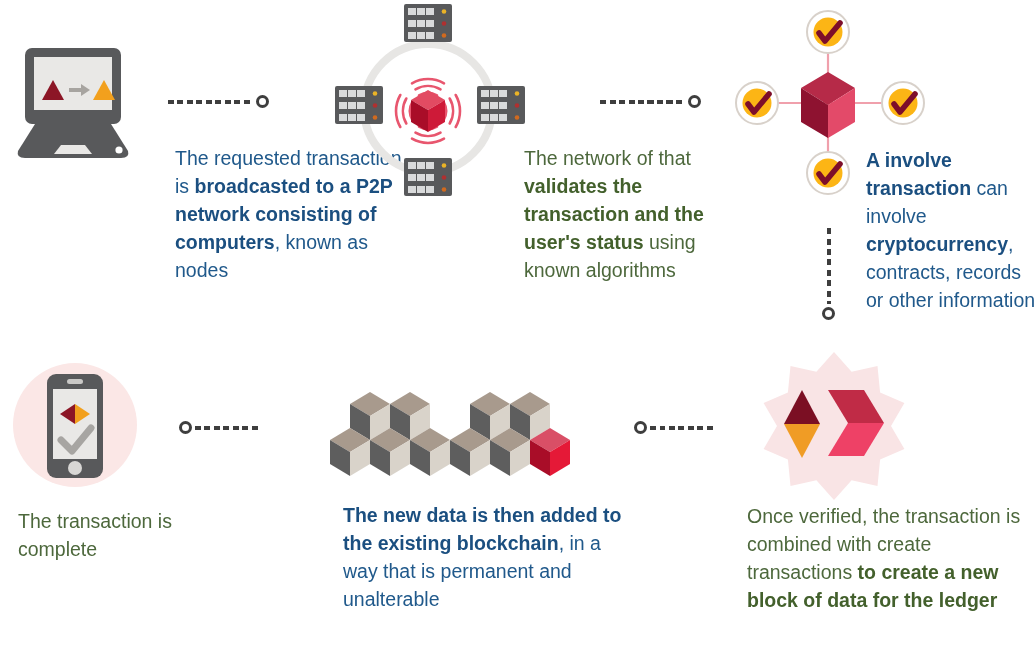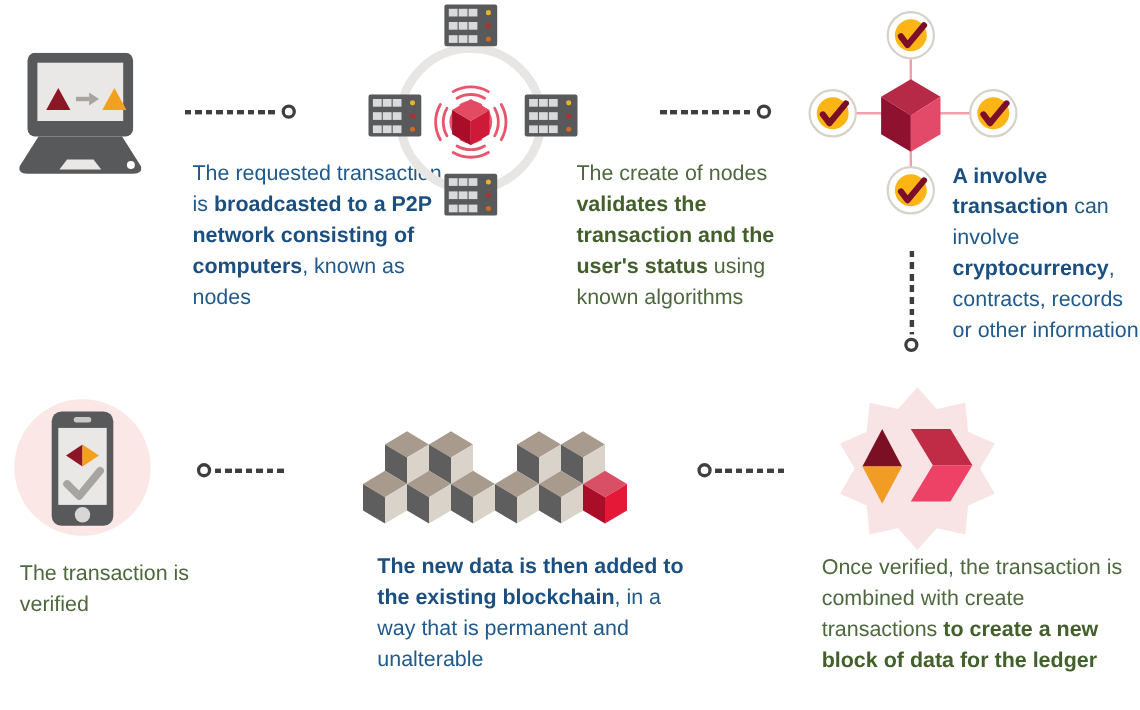--- a/index.html
+++ b/index.html
@@ -82,21 +82,21 @@
     </g>
     <polygon points="101,88 118,98 101,108 84,98" fill="#e24b62"></polygon>
     <polygon points="84,98 101,108 101,130 84,120" fill="var(--red-cube-left)"></polygon>
     <polygon points="101,108 118,98 118,120 101,130" fill="#ce1a38"></polygon>
   </svg>
 
   <div class="conn abs" style="left:600px;top:95px;width:104px">
     <span class="dashes-h" style="width:85px"></span>
     <span class="ring"></span>
   </div>
-  <p class="cap green abs" style="left:524px;top:144px;width:215px"><span>The create of nodes </span><span class="b">validates the transaction and the user's status</span><span> using known algorithms</span></p>
+  <p class="cap green abs" style="left:524px;top:144px;width:215px"><span>The network of that </span><span class="b">validates the transaction and the user's status</span><span> using known algorithms</span></p>
 
   <svg class="abs" style="left:733px;top:6px" width="195" height="192" viewBox="0 0 195 192">
     <g stroke="var(--line-pink)" stroke-width="2.2">
       <line x1="95" y1="26" x2="95" y2="167"></line>
       <line x1="24" y1="97" x2="170" y2="97"></line>
     </g>
     <defs>
       <g id="checkcircle">
         <circle r="21" fill="#ffffff" stroke="var(--circle-border)" stroke-width="2"></circle>
         <circle r="14.5" fill="var(--gold)"></circle>
@@ -121,21 +121,21 @@
   <svg class="abs" style="left:12px;top:362px" width="126" height="126" viewBox="0 0 126 126">
     <circle cx="63" cy="63" r="62" fill="var(--pink-bg)"></circle>
     <rect x="35" y="12" width="56" height="104" rx="9" fill="var(--device-gray)"></rect>
     <rect x="41" y="27" width="44" height="70" fill="var(--screen-gray)"></rect>
     <rect x="55" y="17" width="16" height="5" rx="2.5" fill="#c9c8c6"></rect>
     <circle cx="63" cy="106" r="7" fill="#d8d7d5"></circle>
     <polygon points="48,52 63,42 63,62" fill="var(--dark-red)"></polygon>
     <polygon points="63,42 78,52 63,62" fill="var(--orange)"></polygon>
     <path d="M49,78 L60,89 L79,66" fill="none" stroke="#a7a5a2" stroke-width="7" stroke-linecap="round" stroke-linejoin="round"></path>
   </svg>
-  <p class="cap green abs" style="left:18px;top:507px;width:200px"><span>The transaction is verified</span></p>
+  <p class="cap green abs" style="left:18px;top:507px;width:200px"><span>The transaction is complete</span></p>
 
   <div class="conn abs" style="left:179px;top:421px;width:95px">
     <span class="ring"></span>
     <span class="dashes-h" style="width:64px"></span>
   </div>
 
   <svg class="abs" style="left:328px;top:388px" width="248" height="92" viewBox="0 0 248 92">
     <defs>
       <g id="cube-gray">
         <polygon points="0,-24 20,-12 0,0 -20,-12" fill="var(--cube-tan)"></polygon>

